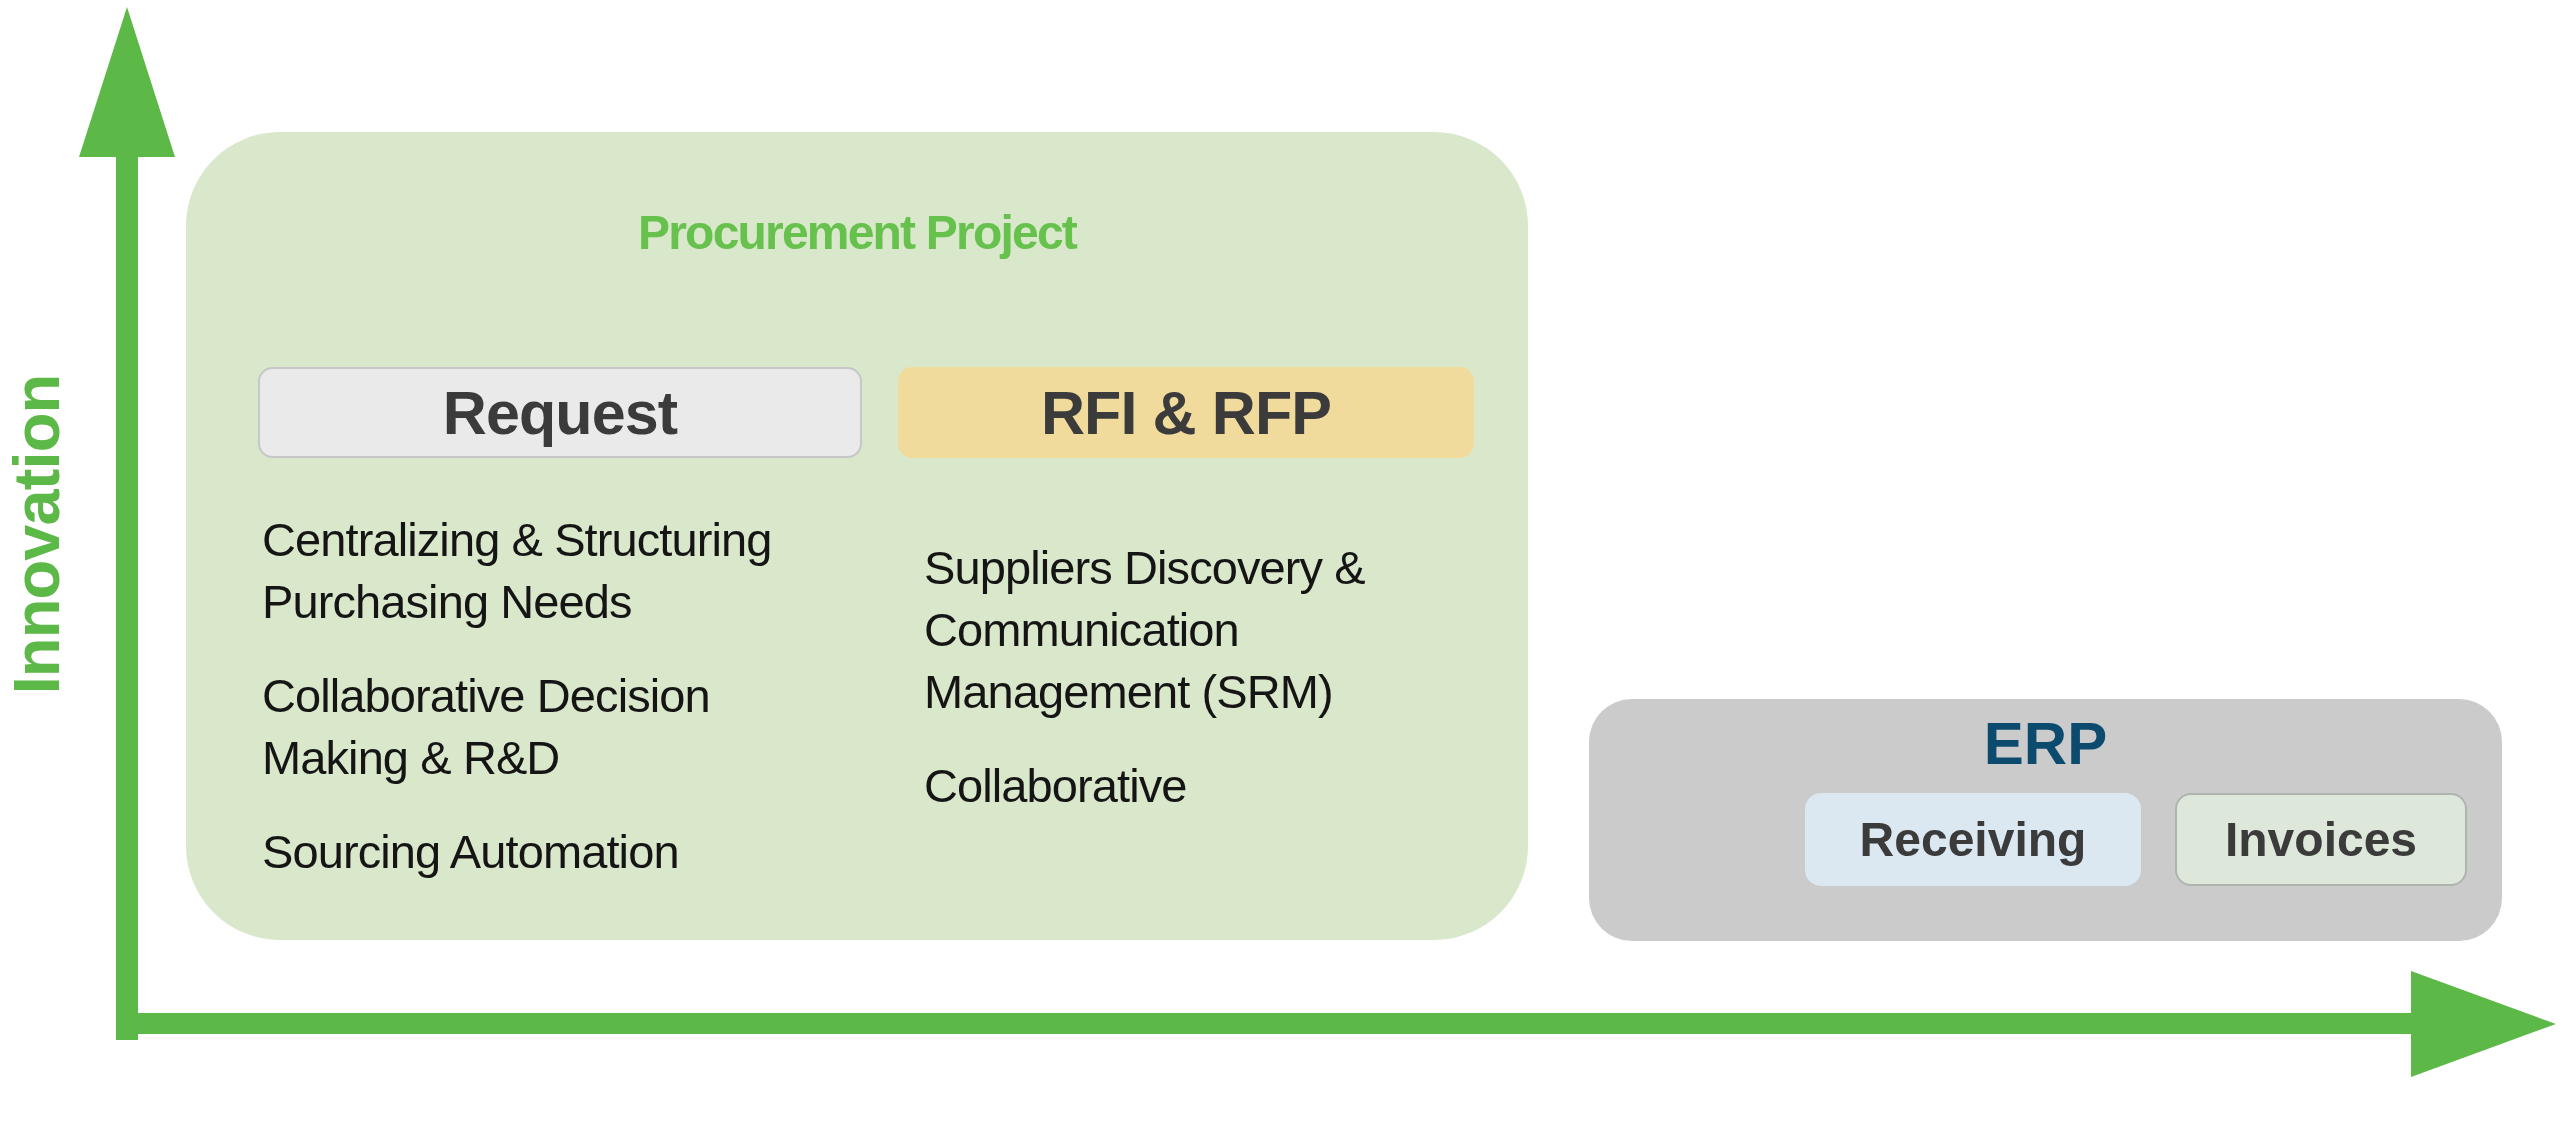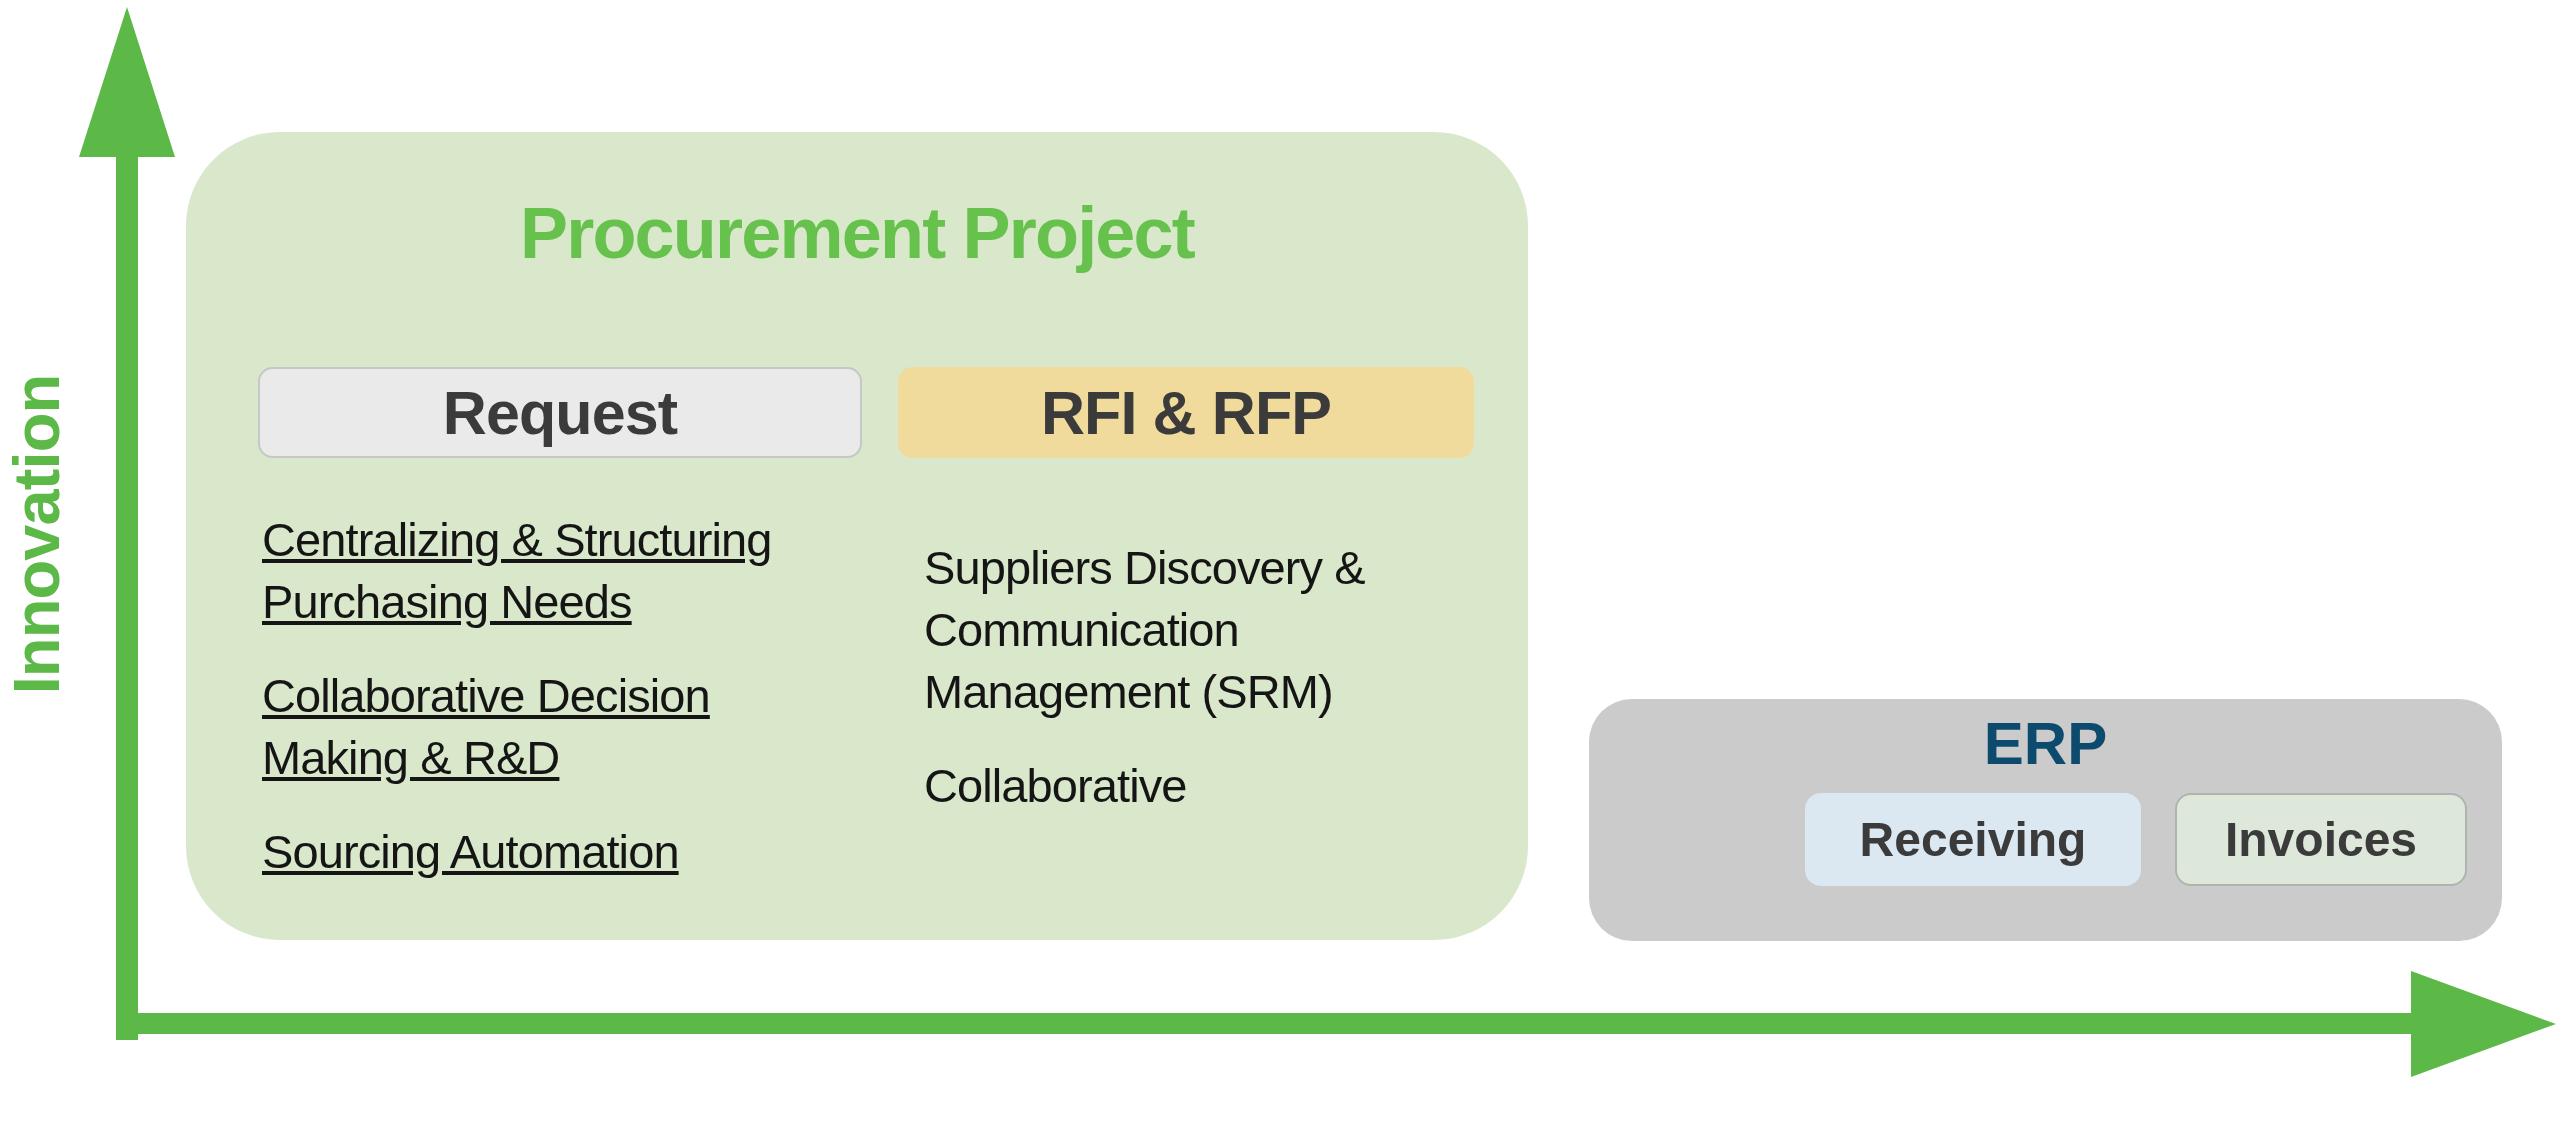--- a/index.html
+++ b/index.html
@@ -75,21 +75,21 @@
     left: 186px; top: 132px;
     width: 1342px; height: 808px;
     background: #d9e7cb;
     border-radius: 94px;
   }
   .procurement-title {
     position: absolute;
     left: 0; top: 56px;
     width: 100%;
     text-align: center;
-    font-size: 72px;
+    font-size: 48px;
     font-weight: 700;
     letter-spacing: -1.8px;
     color: #66c14d;
     line-height: 90px;
   }
   .chip {
     position: absolute;
     display: flex;
     align-items: center;
     justify-content: center;
@@ -112,21 +112,21 @@
     background: #f1db9c;
     border-radius: 14.4px;
     font-size: 61px;
     letter-spacing: -0.9px;
   }
   .col {
     position: absolute;
     top: 377px;
     color: #151515;
   }
-  .col-left  { left: 76px;  width: 637px; text-decoration: underline; }
+  .col-left  { left: 76px;  width: 637px; }
   .col-right { left: 738px; width: 584px; margin-top: 28px; }
   .col p {
     margin: 0 0 32px 0;
     font-size: 47px;
     font-weight: 400;
     line-height: 62px;
     letter-spacing: -0.9px;
     white-space: pre-line;
   }
 

